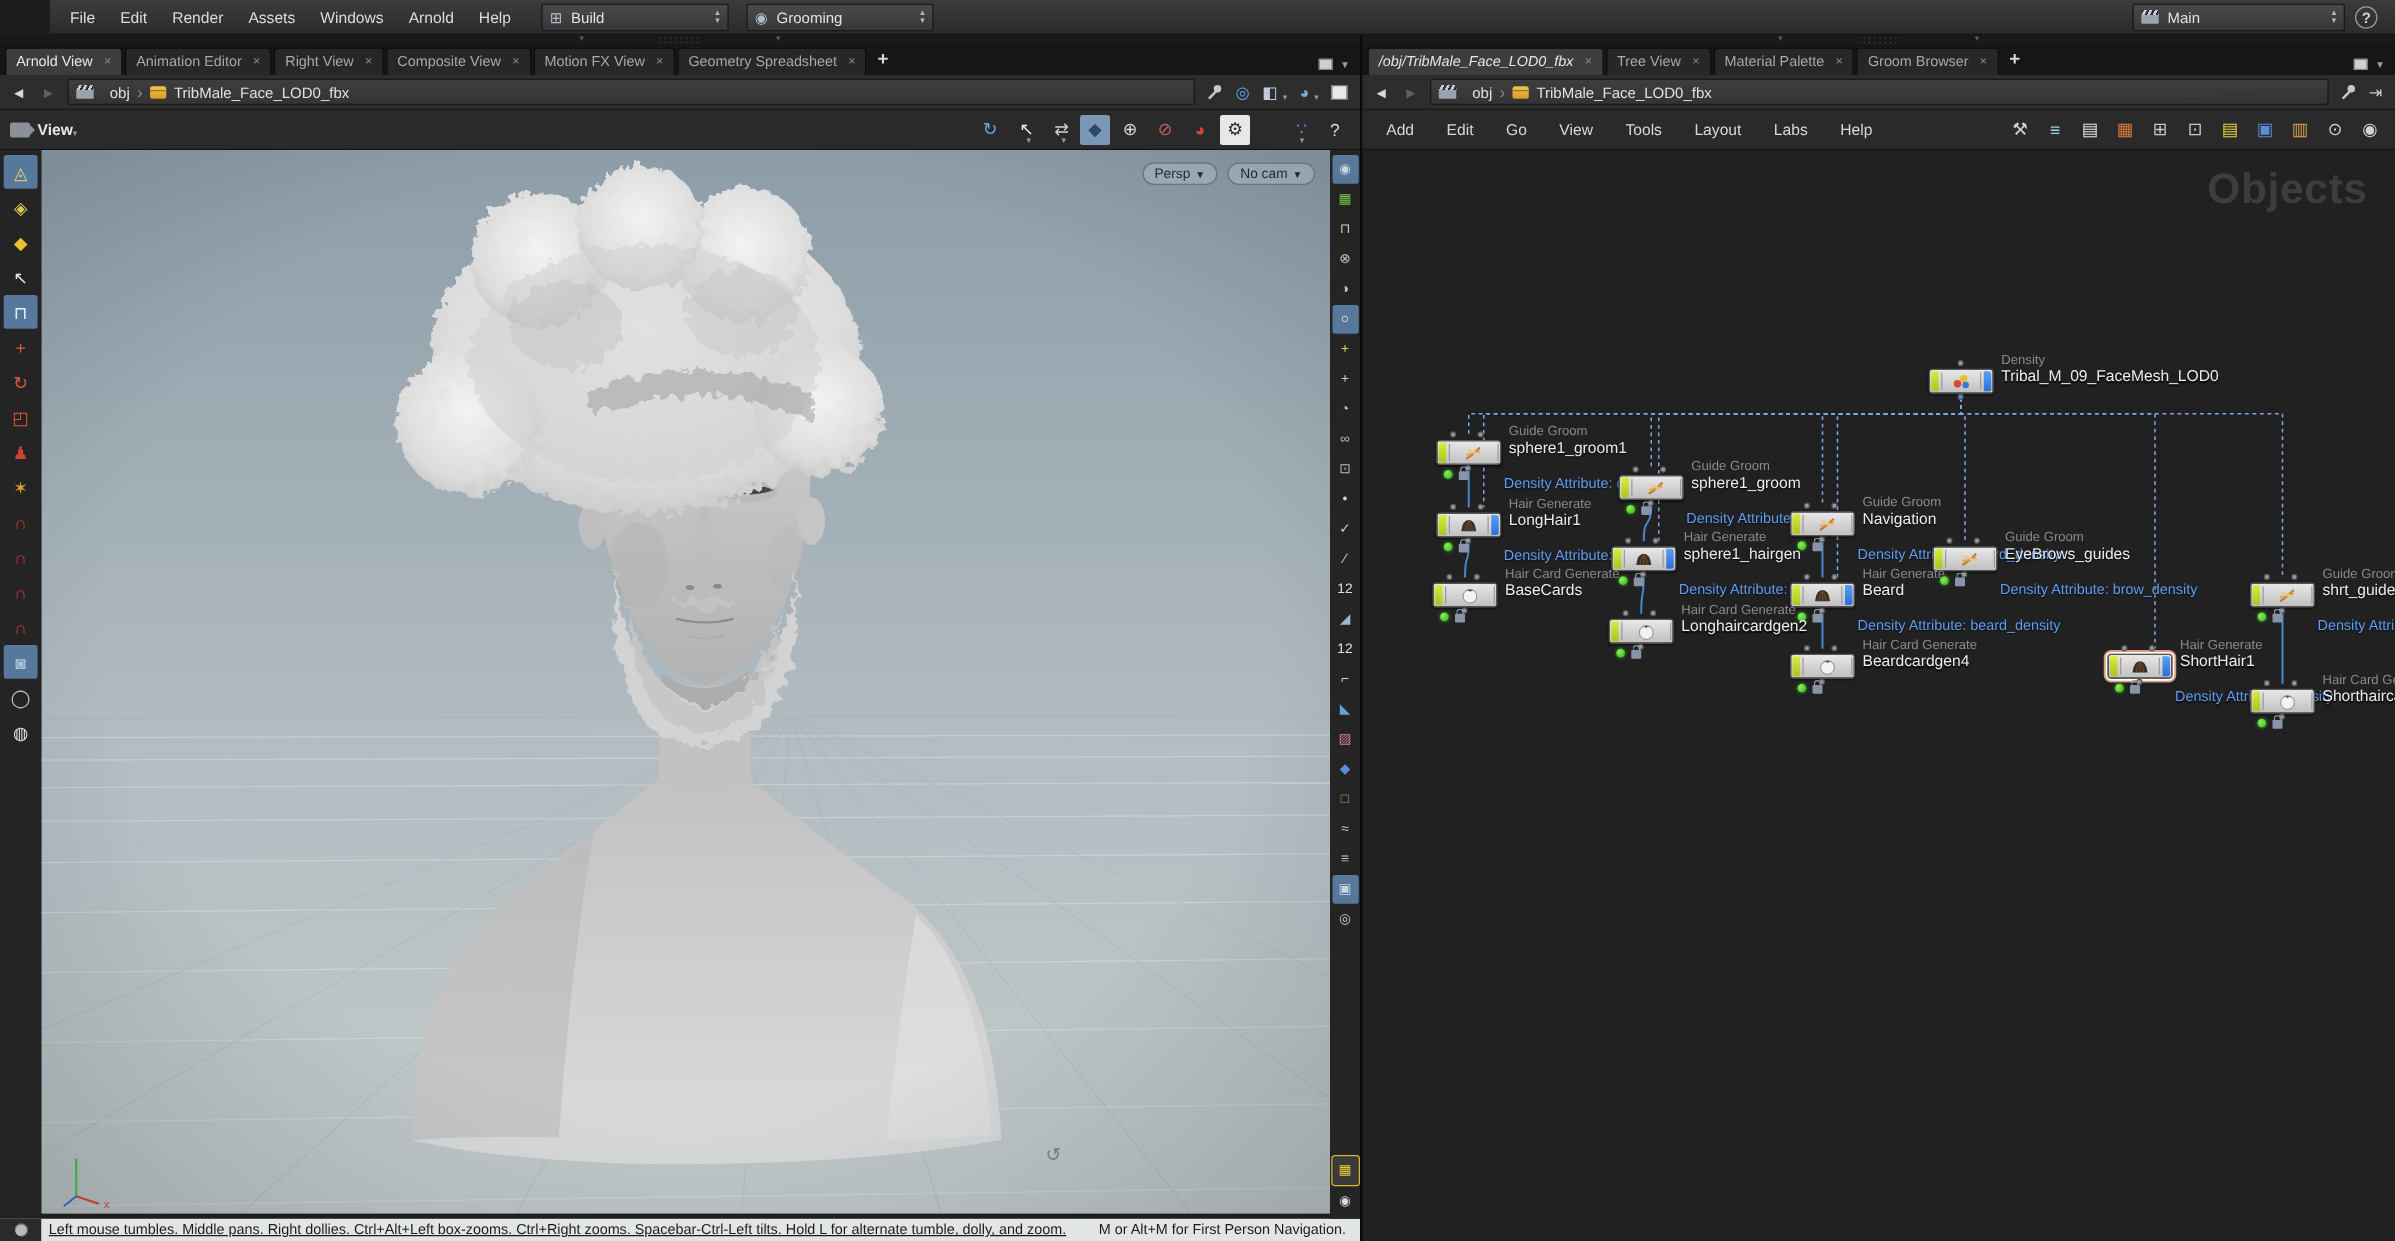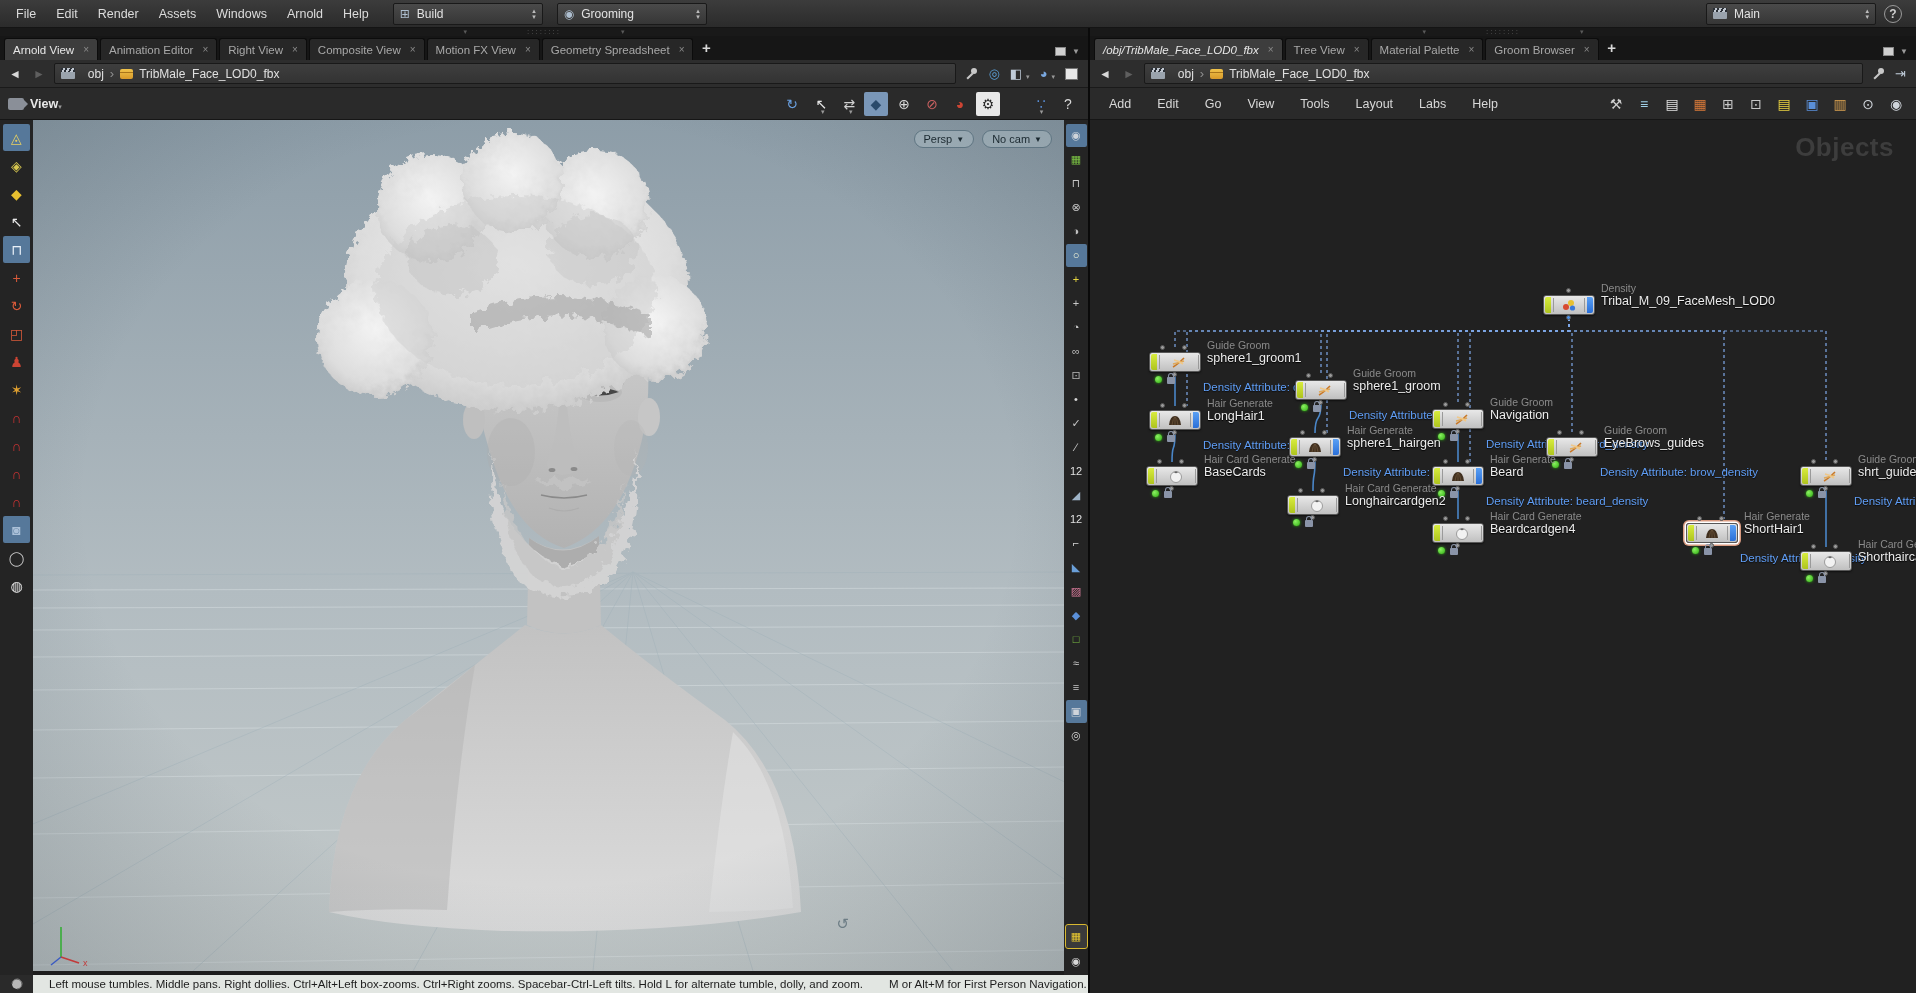--- a/index.html
+++ b/index.html
@@ -1,21 +1,21 @@
 <!DOCTYPE html>
 <html><head>
 <meta charset="utf-8">
 <style>
   *{margin:0;padding:0;box-sizing:border-box;}
   html,body{width:1916px;height:993px;overflow:hidden;background:#1d1d1d;
     font-family:"Liberation Sans","DejaVu Sans",sans-serif;font-size:12px;color:#d6d6d6;}
   .app{position:absolute;inset:0;display:flex;flex-direction:column;}
   
   .menubar{height:28px;background:linear-gradient(#3c3c3c,#2b2b2b);border-bottom:1px solid #141414;
-    display:flex;align-items:center;padding:0 6px;flex:0 0 auto;}
+    display:flex;align-items:center;padding:0 6px;flex:0 0 auto;margin-left:40px;}
   .menu-item{padding:0 10px;line-height:26px;color:#dcdcdc;font-size:12.5px;cursor:default;}
   .combo{display:flex;align-items:center;height:22px;background:linear-gradient(#4a4a4a,#363636);
     border:1px solid #191919;border-radius:2px;margin-left:14px;padding:0 6px;min-width:150px;}
   .combo .cicon{margin-right:7px;font-size:12px;color:#aebfd0;}
   .combo .clabel{flex:1;color:#e2e2e2;}
   .spinner{display:flex;flex-direction:column;font-size:7px;line-height:6px;color:#bcbcbc;margin-left:8px;}
   .mb-spacer{flex:1;}
   .help-circle{width:18px;height:18px;border:1px solid #9a9a9a;border-radius:50%;text-align:center;
     line-height:16px;color:#cfcfcf;font-weight:bold;margin:0 8px;font-size:12px;}
   .clap{width:14px;height:11px;background:#9aa3ad;border-radius:1px;position:relative;margin-right:7px;}
@@ -91,25 +91,25 @@
   .cam-pills{position:absolute;top:10px;right:12px;display:flex;gap:8px;}
   .pill{height:18px;border-radius:9px;background:rgba(190,205,212,.35);border:1px solid #5f7582;
     color:#1b2930;font-size:11px;display:flex;align-items:center;padding:0 9px;gap:4px;}
   .pill .pc{font-size:8px;}
   .axis-gizmo{position:absolute;left:16px;bottom:8px;width:50px;height:44px;}
   .pivot-glyph{position:absolute;right:215px;bottom:42px;color:#6d7d85;font-size:15px;}
   
   .statusbar{height:18px;background:#e2e6e2;display:flex;align-items:center;flex:0 0 auto;color:#1c1c1c;
     font-size:11.5px;}
   .status-icon-cell{width:33px;height:18px;background:#2a2a2a;display:flex;align-items:center;justify-content:center;flex:0 0 auto;}
-  .status-text{padding-left:16px;white-space:nowrap;}
+  .status-text{padding-left:6px;white-space:nowrap;text-decoration:underline;}
   .status-text2{padding-left:26px;white-space:nowrap;}
   
   .net-canvas{flex:1;position:relative;background:#212121;overflow:hidden;}
-  .watermark{position:absolute;top:12px;right:22px;font-size:26px;font-weight:bold;color:#3d3d3d;letter-spacing:.5px;}
+  .watermark{position:absolute;top:12px;right:22px;font-size:34px;font-weight:bold;color:#3d3d3d;letter-spacing:.5px;}
   #net-wires{position:absolute;inset:0;z-index:0;}
   #net-anns{position:absolute;inset:0;z-index:1;}
   #net-nodes{position:absolute;inset:0;z-index:2;}
   .nn-ann{position:absolute;font-size:11.5px;color:#5f9df5;white-space:nowrap;text-shadow:0 1px 1px rgba(0,0,0,.7);}
   .net-node{position:absolute;width:52px;height:20px;}
   .nn-body{position:absolute;inset:0;background:linear-gradient(#e8e8e8,#c0c0c0);border:1px solid #585858;
     border-radius:3px;box-shadow:0 1px 2px rgba(0,0,0,.55);display:flex;align-items:stretch;}
   .net-node.selected .nn-body{box-shadow:0 0 0 1.5px #ffffff,0 0 0 3px #d89a80,0 1px 3px rgba(0,0,0,.6);}
   .nn-flag-l{width:6px;background:linear-gradient(#d8ec3e,#aec41e);border-radius:2px 0 0 2px;margin:1px;}
   .nn-flag-r{width:6px;background:linear-gradient(#5aa0f4,#2a6fd8);border-radius:0 2px 2px 0;margin:1px;}

